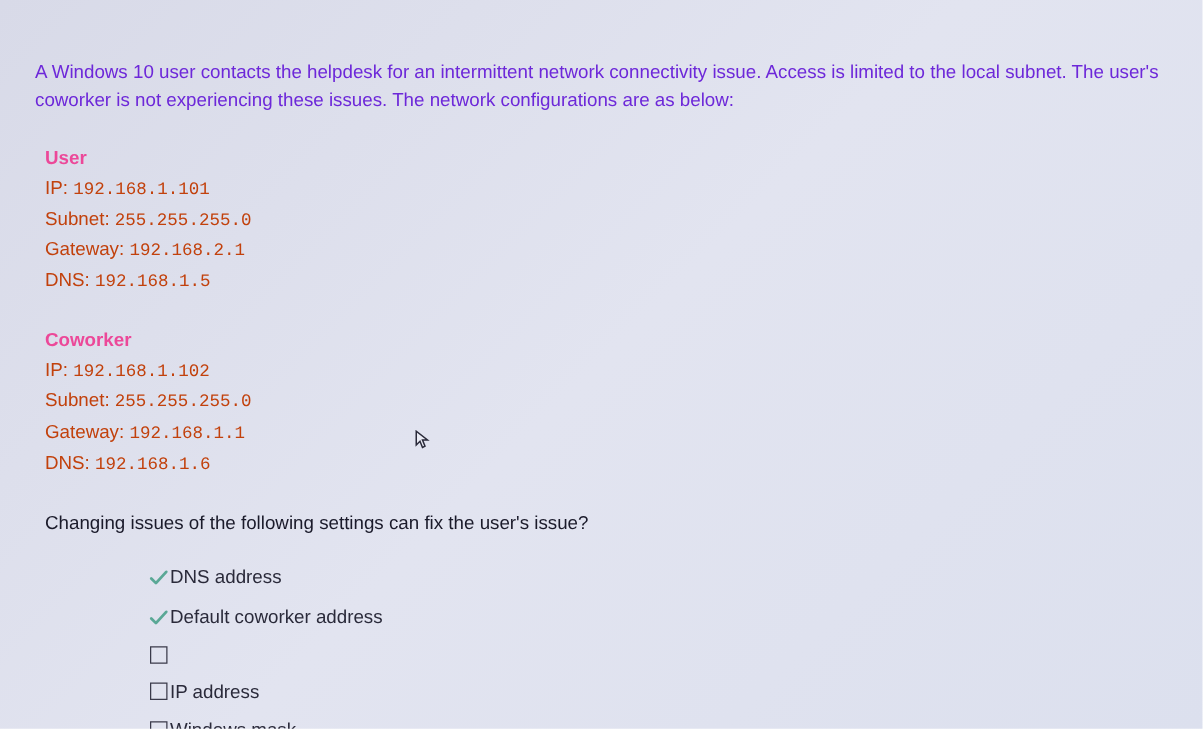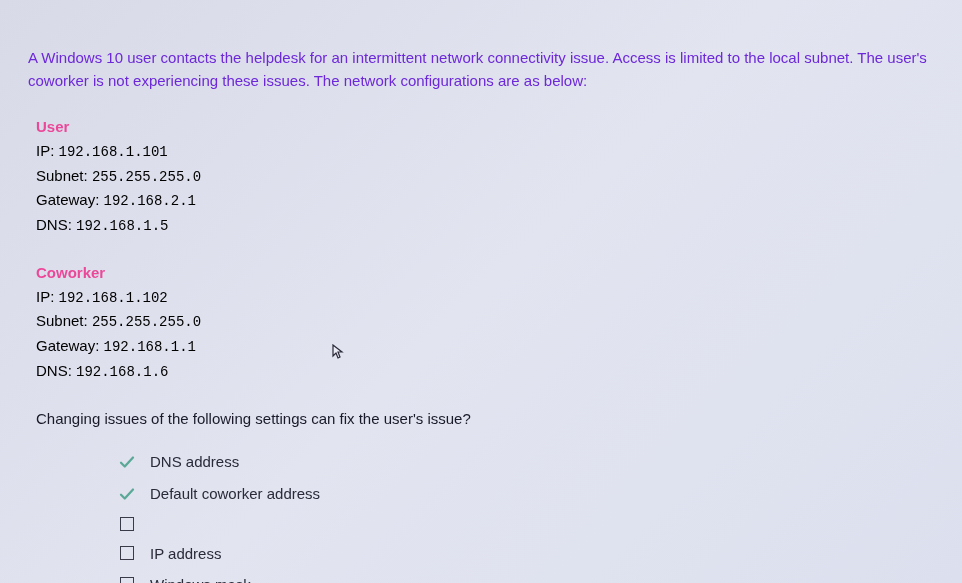--- a/index.html
+++ b/index.html
@@ -30,21 +30,21 @@
     }
     .config-title {
       font-weight: bold;
       font-size: 15px;
       color: #ec4899;
       margin-bottom: 4px;
     }
     .config-line {
       font-size: 15px;
       line-height: 1.55;
-      color: #000000;
+      color: #c2410c;
     }
     .config-line .label {
       font-family: Arial, Helvetica, sans-serif;
     }
     .config-line .mono {
       font-family: "Courier New", Courier, monospace;
       font-size: 14px;
     }
     .sub-question {
       margin-left: 8px;
@@ -52,21 +52,20 @@
       color: #1a1a2a;
       margin-bottom: 26px;
     }
     .options {
       margin-left: 90px;
     }
     .option-row {
       display: flex;
       align-items: center;
       margin-bottom: 14px;
-      gap: 14px;
     }
     .check-icon {
       width: 18px;
       height: 18px;
       display: flex;
       align-items: center;
       justify-content: center;
       flex-shrink: 0;
     }
     .check-icon svg {

